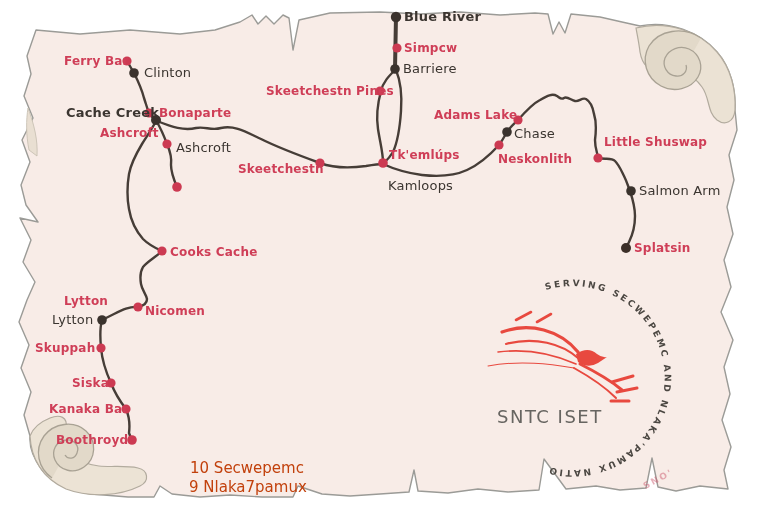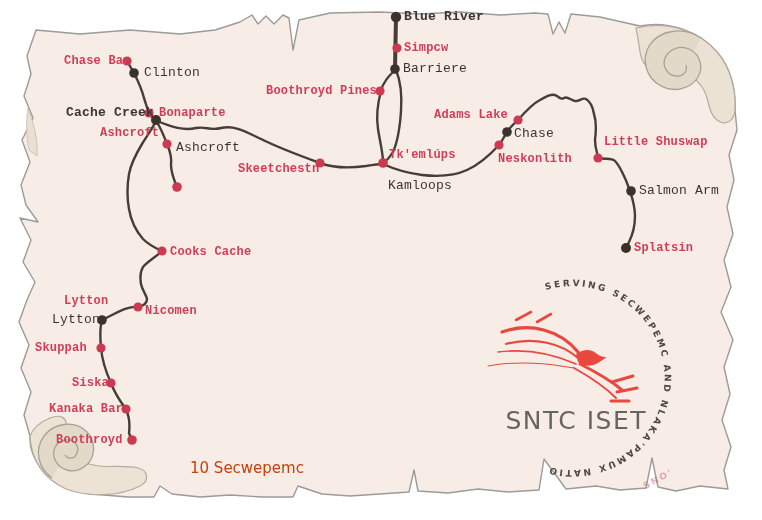--- a/index.html
+++ b/index.html
@@ -9,21 +9,20 @@
     background:#ffffff;
     overflow:hidden;
     font-family:"DejaVu Sans",sans-serif;
   }
   #map-svg{position:absolute;left:0;top:0;}
   .lbl{
     position:absolute;
     white-space:nowrap;
     line-height:14px;
     letter-spacing:0.2px;
-    font-family:Liberation Mono, monospace;
   }
   .fn{
     color:#cf3e57;
     font-weight:bold;
     font-size:12px;
   }
   .town{
     color:#3b3530;
     font-size:13px;
     font-weight:400;
@@ -32,23 +31,23 @@
   .legend-line{
     position:absolute;
     color:#c2410c;
     font-size:15px;
     line-height:18px;
     white-space:nowrap;
   }
   .logo-title{
     position:absolute;
     left:497px;top:406px;width:150px;
-    text-align:right;
+    text-align:left;
     color:#676561;
-    font-size:25px;
+    font-size:18px;
     letter-spacing:1.5px;
     font-weight:400;
     white-space:nowrap;
   }
   .faint-stamp{
     position:absolute;
     left:642px;top:474px;
     color:rgba(205,95,115,0.5);
     font-size:9px;font-weight:bold;letter-spacing:2px;
     transform:rotate(-28deg);
@@ -193,38 +192,39 @@
   <div class="lbl town bold" style="left:404px;top:10px">Blue River</div>
   <div class="lbl town" style="left:403px;top:62px">Barriere</div>
   <div class="lbl town" style="left:144px;top:66px">Clinton</div>
   <div class="lbl town bold" style="left:66px;top:106px">Cache Creek</div>
   <div class="lbl town" style="left:176px;top:141px">Ashcroft</div>
   <div class="lbl town" style="left:388px;top:179px">Kamloops</div>
   <div class="lbl town" style="left:514px;top:127px">Chase</div>
   <div class="lbl town" style="left:639px;top:184px">Salmon Arm</div>
   <div class="lbl town" style="left:52px;top:313px">Lytton</div>
 
-  <div class="lbl fn" style="left:64px;top:54px">Chase Bar</div>
+  <div class="lbl fn" style="left:64px;top:54px">Ferry Bar</div>
   <div class="lbl fn" style="left:159px;top:106px">Bonaparte</div>
   <div class="lbl fn" style="left:100px;top:126px">Ashcroft</div>
   <div class="lbl fn" style="left:238px;top:162px">Skeetchestn</div>
-  <div class="lbl fn" style="left:266px;top:84px">Boothroyd Pines</div>
+  <div class="lbl fn" style="left:266px;top:84px">Skeetchestn Pines</div>
   <div class="lbl fn" style="left:404px;top:41px">Simpcw</div>
   <div class="lbl fn" style="left:389px;top:148px">Tk'emlúps</div>
   <div class="lbl fn" style="left:434px;top:108px">Adams Lake</div>
   <div class="lbl fn" style="left:498px;top:152px">Neskonlith</div>
   <div class="lbl fn" style="left:604px;top:135px">Little Shuswap</div>
   <div class="lbl fn" style="left:634px;top:241px">Splatsin</div>
   <div class="lbl fn" style="left:170px;top:245px">Cooks Cache</div>
   <div class="lbl fn" style="left:64px;top:294px">Lytton</div>
   <div class="lbl fn" style="left:145px;top:304px">Nicomen</div>
   <div class="lbl fn" style="left:35px;top:341px">Skuppah</div>
   <div class="lbl fn" style="left:72px;top:376px">Siska</div>
   <div class="lbl fn" style="left:49px;top:402px">Kanaka Bar</div>
   <div class="lbl fn" style="left:56px;top:433px">Boothroyd</div>
 
   <div class="legend-line" style="left:190px;top:459px">10 Secwepemc</div>
+  <div class="legend-line" style="left:189px;top:478px">9 Nlaka7pamux</div>
 
   <div class="logo-title">SNTC ISET</div>
 
   <div class="faint-stamp">SNO'</div>
 
 </div>
 
 </body></html>

